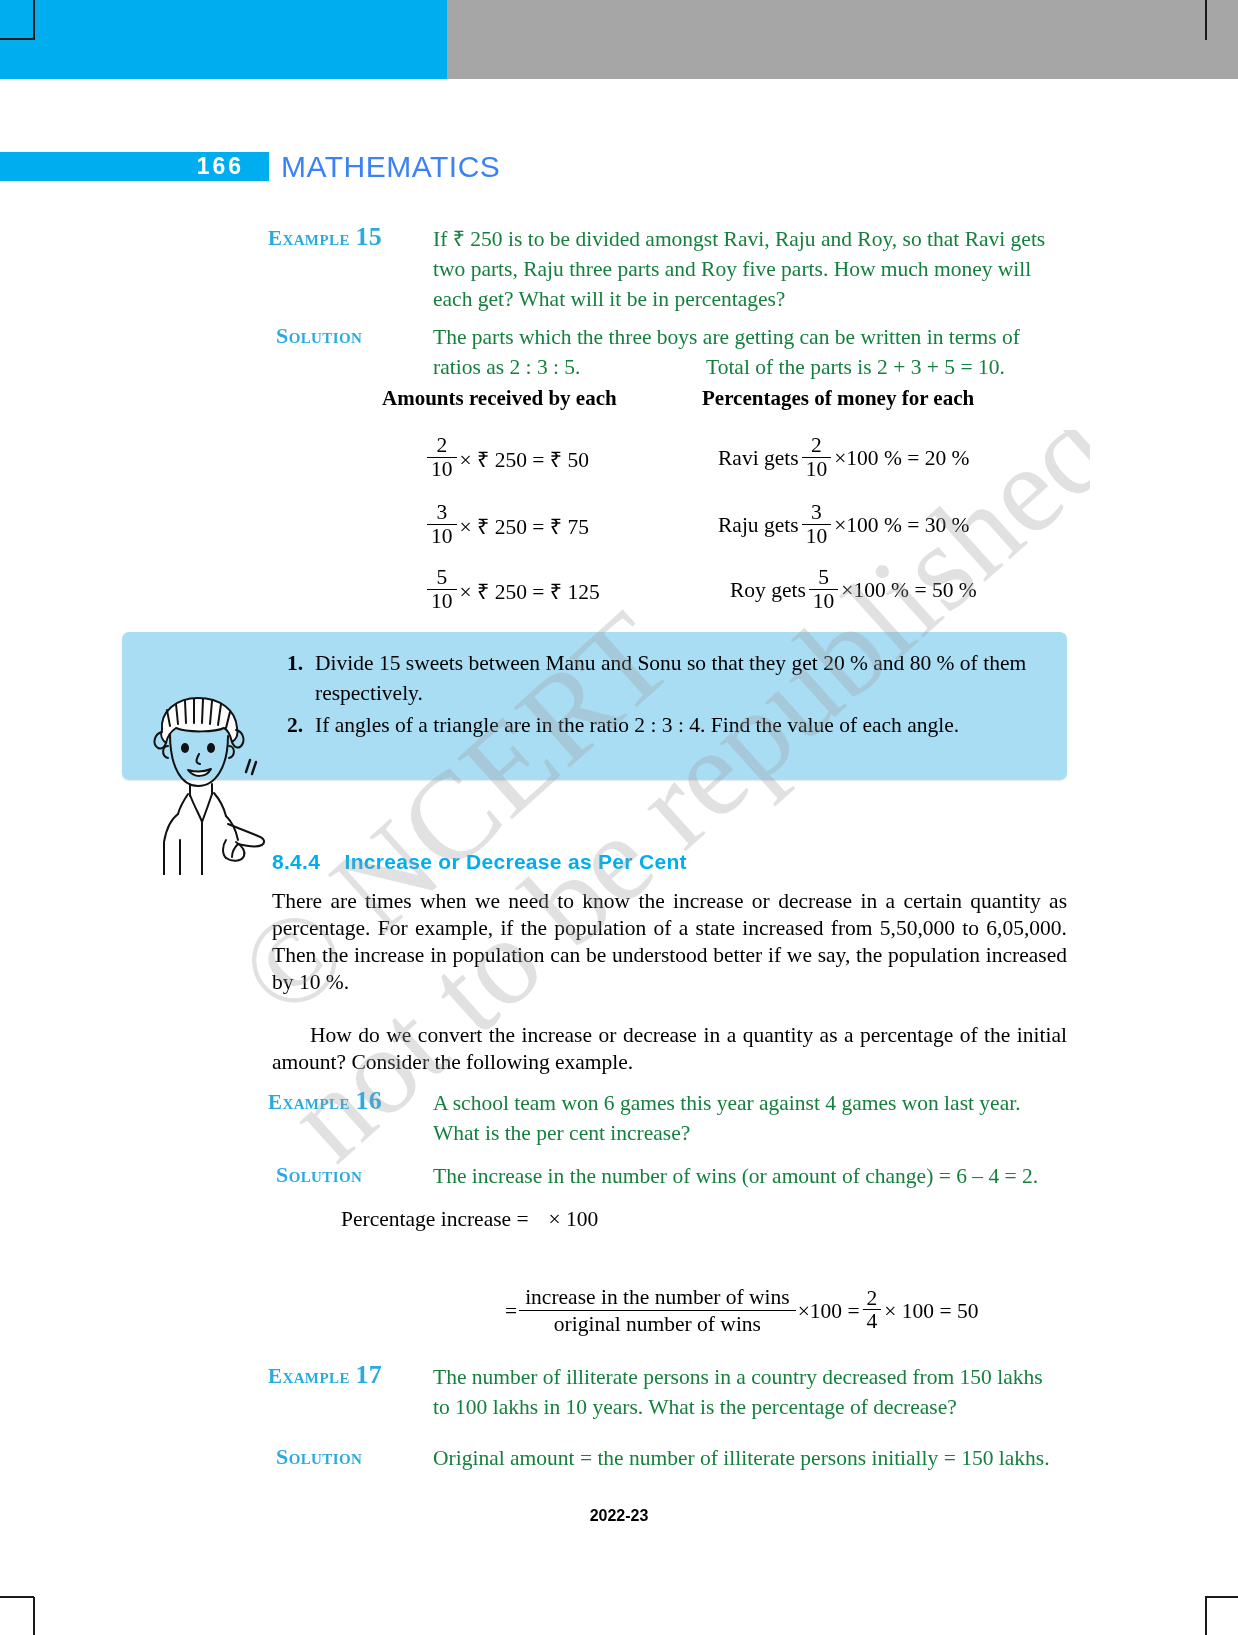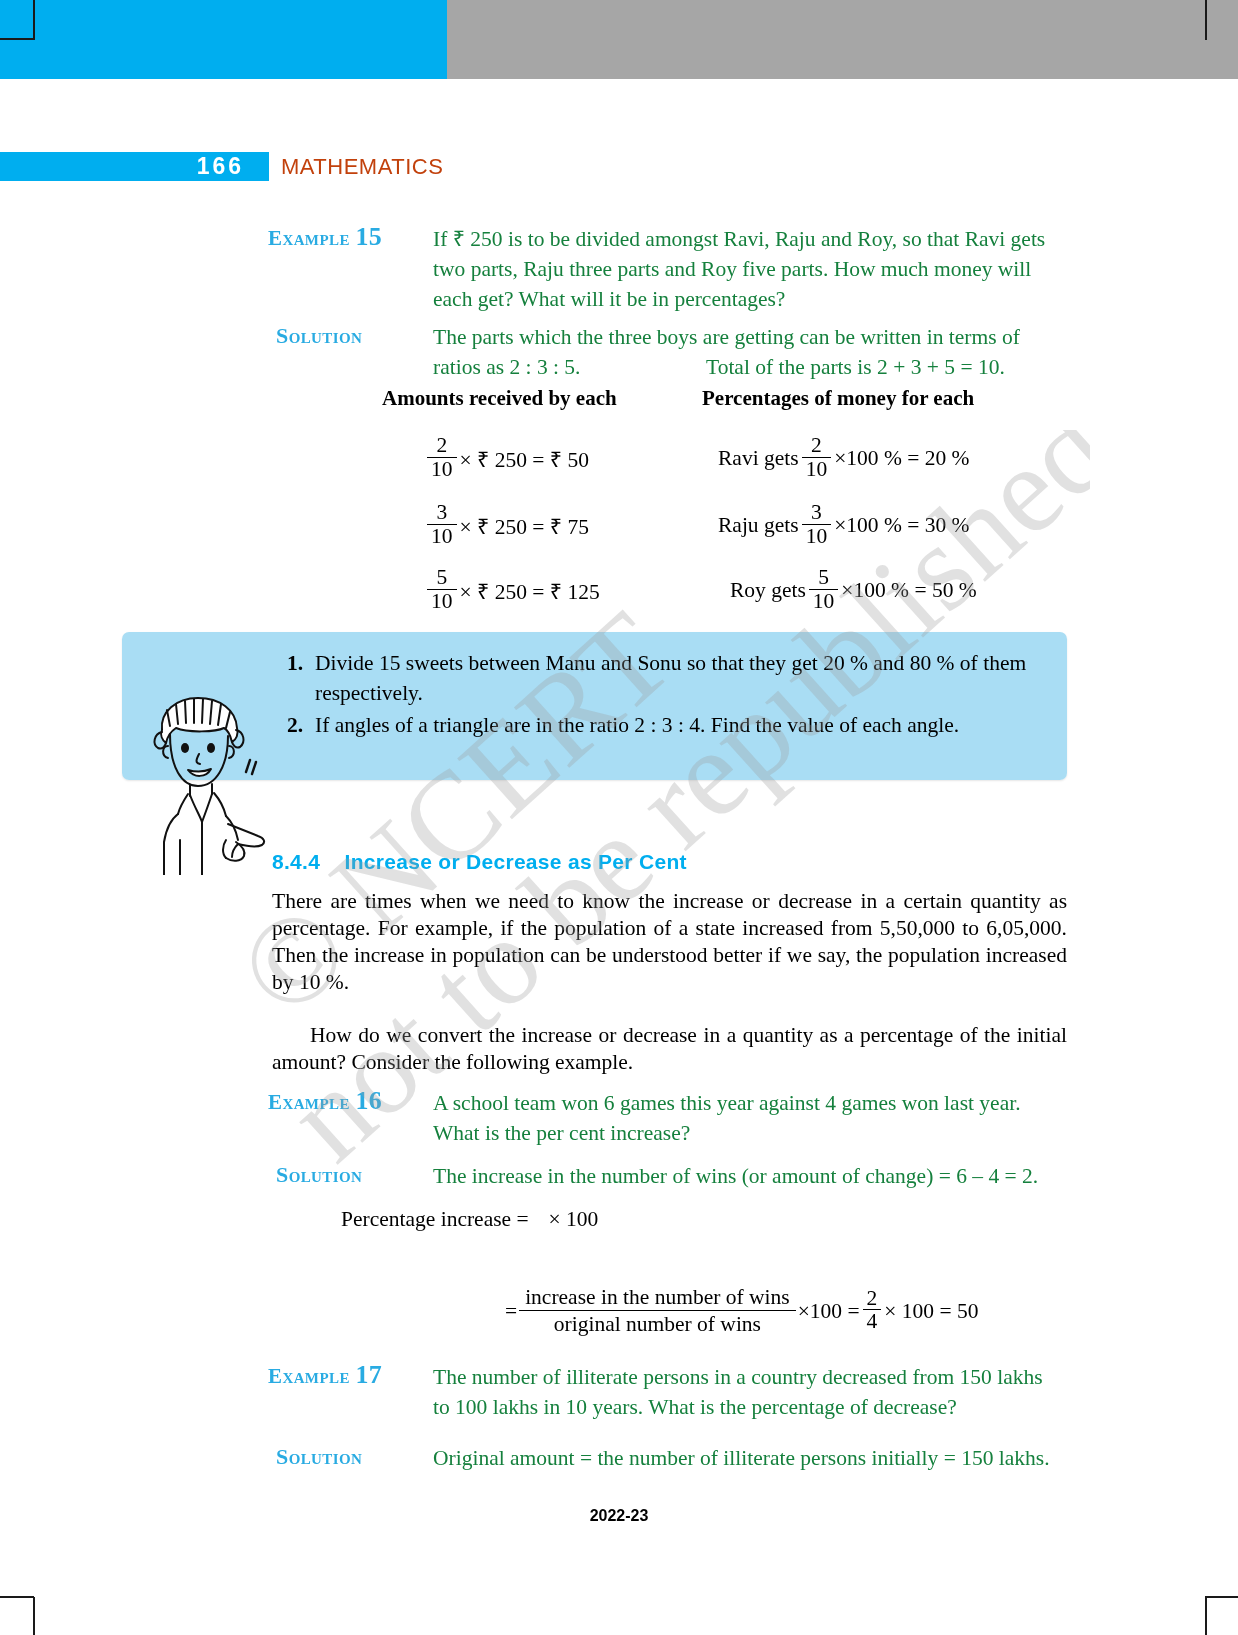--- a/index.html
+++ b/index.html
@@ -62,23 +62,23 @@
     justify-content: flex-end;
     padding-right: 14px;
     box-sizing: border-box;
     padding-left: 9px;
   }
   .hdr-gap {
     width: 11px;
     background: #00AEEF;
   }
   .hdr-title {
-    color: #c2410c;
+    color: #3b82f6;
     font-family: "Liberation Sans", sans-serif;
-    font-size: 22px;
+    font-size: 30px;
     letter-spacing: 0.5px;
     display: flex;
     align-items: center;
     padding-left: 12px;
   }
 
   .exline {
     position: absolute;
     font-size: 21.5px;
     color: #15803d;

